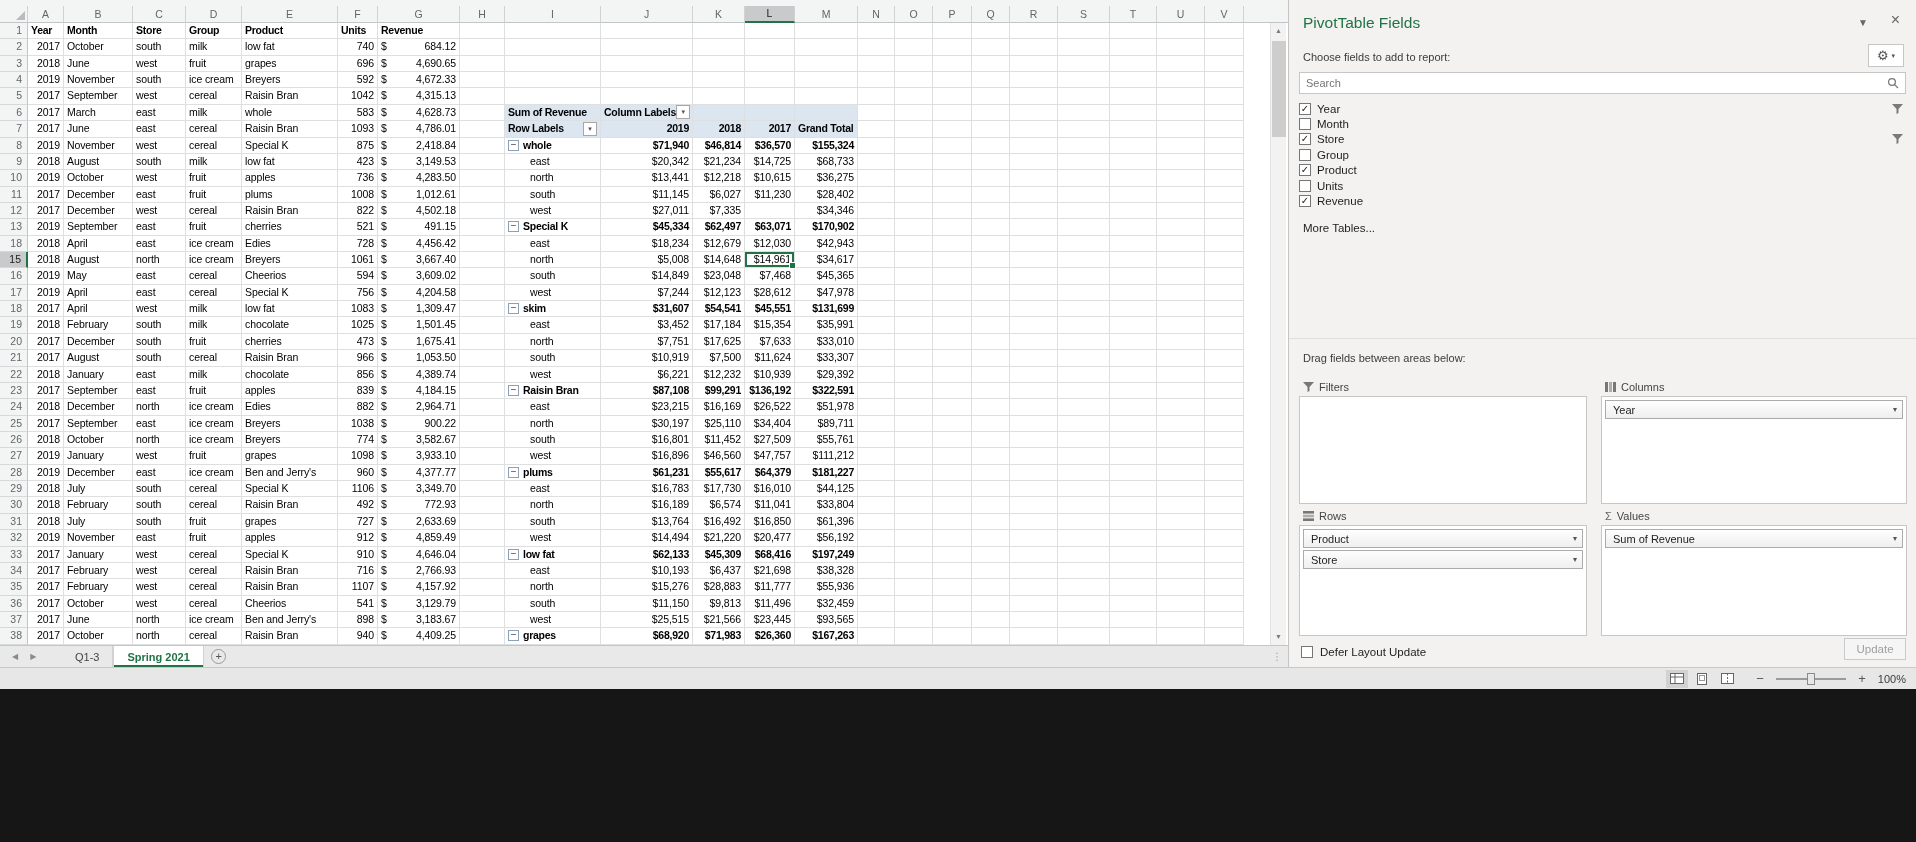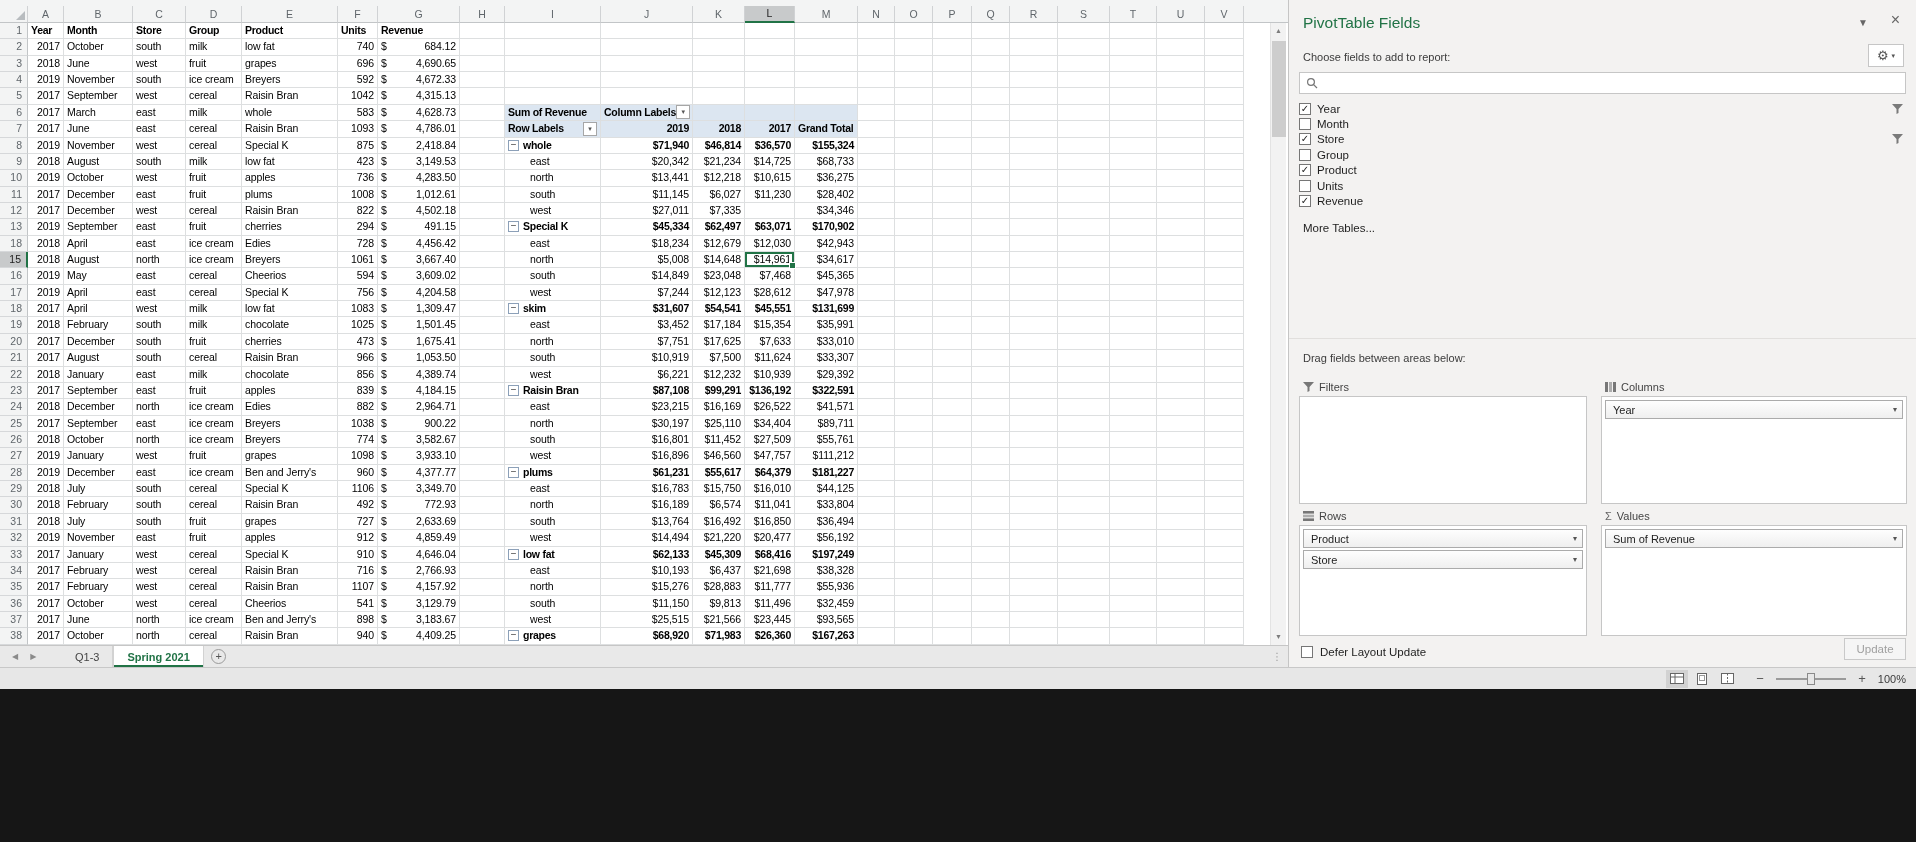--- a/index.html
+++ b/index.html
@@ -464,21 +464,21 @@
                 <div class="c" style="width:48px"></div>
                 <div class="c" style="width:39px"></div>
               </div>
               <div class="r">
                 <div class="rn">13</div>
                 <div class="c ar" style="width:36px">2019</div>
                 <div class="c" style="width:69px">September</div>
                 <div class="c" style="width:53px">east</div>
                 <div class="c" style="width:56px">fruit</div>
                 <div class="c" style="width:96px">cherries</div>
-                <div class="c ar" style="width:40px">294</div>
+                <div class="c ar" style="width:40px">521</div>
                 <div class="c acct" style="width:82px">
                   <span>$</span>
                   <span>491.15</span>
                 </div>
                 <div class="c" style="width:45px"></div>
                 <div class="c b" style="width:96px"><span class="exp">−</span>Special K</div>
                 <div class="c ar pv b" style="width:92px">$45,334</div>
                 <div class="c ar pv b" style="width:52px">$62,497</div>
                 <div class="c ar pv b" style="width:50px">$63,071</div>
                 <div class="c ar pv b" style="width:63px">$170,902</div>
@@ -782,21 +782,21 @@
                 <div class="c ar" style="width:40px">882</div>
                 <div class="c acct" style="width:82px">
                   <span>$</span>
                   <span>2,964.71</span>
                 </div>
                 <div class="c" style="width:45px"></div>
                 <div class="c ind" style="width:96px">east</div>
                 <div class="c ar pv" style="width:92px">$23,215</div>
                 <div class="c ar pv" style="width:52px">$16,169</div>
                 <div class="c ar pv" style="width:50px">$26,522</div>
-                <div class="c ar pv" style="width:63px">$41,571</div>
+                <div class="c ar pv" style="width:63px">$51,978</div>
                 <div class="c" style="width:37px"></div>
                 <div class="c" style="width:38px"></div>
                 <div class="c" style="width:39px"></div>
                 <div class="c" style="width:38px"></div>
                 <div class="c" style="width:48px"></div>
                 <div class="c" style="width:52px"></div>
                 <div class="c" style="width:47px"></div>
                 <div class="c" style="width:48px"></div>
                 <div class="c" style="width:39px"></div>
               </div>
@@ -920,21 +920,21 @@
                 <div class="c" style="width:56px">cereal</div>
                 <div class="c" style="width:96px">Special K</div>
                 <div class="c ar" style="width:40px">1106</div>
                 <div class="c acct" style="width:82px">
                   <span>$</span>
                   <span>3,349.70</span>
                 </div>
                 <div class="c" style="width:45px"></div>
                 <div class="c ind" style="width:96px">east</div>
                 <div class="c ar pv" style="width:92px">$16,783</div>
-                <div class="c ar pv" style="width:52px">$15,750</div>
+                <div class="c ar pv" style="width:52px">$17,730</div>
                 <div class="c ar pv" style="width:50px">$16,010</div>
                 <div class="c ar pv" style="width:63px">$44,125</div>
                 <div class="c" style="width:37px"></div>
                 <div class="c" style="width:38px"></div>
                 <div class="c" style="width:39px"></div>
                 <div class="c" style="width:38px"></div>
                 <div class="c" style="width:48px"></div>
                 <div class="c" style="width:52px"></div>
                 <div class="c" style="width:47px"></div>
                 <div class="c" style="width:48px"></div>
@@ -978,21 +978,21 @@
                 <div class="c ar" style="width:40px">727</div>
                 <div class="c acct" style="width:82px">
                   <span>$</span>
                   <span>2,633.69</span>
                 </div>
                 <div class="c" style="width:45px"></div>
                 <div class="c ind" style="width:96px">south</div>
                 <div class="c ar pv" style="width:92px">$13,764</div>
                 <div class="c ar pv" style="width:52px">$16,492</div>
                 <div class="c ar pv" style="width:50px">$16,850</div>
-                <div class="c ar pv" style="width:63px">$36,494</div>
+                <div class="c ar pv" style="width:63px">$61,396</div>
                 <div class="c" style="width:37px"></div>
                 <div class="c" style="width:38px"></div>
                 <div class="c" style="width:39px"></div>
                 <div class="c" style="width:38px"></div>
                 <div class="c" style="width:48px"></div>
                 <div class="c" style="width:52px"></div>
                 <div class="c" style="width:47px"></div>
                 <div class="c" style="width:48px"></div>
                 <div class="c" style="width:39px"></div>
               </div>
@@ -1220,20 +1220,21 @@
       <div class="pane">
         <div class="pane-title">PivotTable Fields</div>
         <div class="pane-caret">▼</div>
         <div class="pane-close">×</div>
         <div class="pane-sub">Choose fields to add to report:</div>
         <div class="gearbtn">
             <span>⚙</span>
             <span style="font-size:7px">▾</span>
           </div>
         <div class="search">
+          <input placeholder="Search" style="">
           <svg width="12" height="12" viewBox="0 0 12 12">
               <circle cx="5" cy="5" r="3.4" fill="none" stroke="#767676" stroke-width="1.2"></circle>
               <line x1="7.6" y1="7.6" x2="11" y2="11" stroke="#767676" stroke-width="1.2"></line>
             </svg>
         </div>
         <div class="fieldlist" id="fieldlist">
             <div class="frow">
               <span class="cb">✓</span>
               <span class="flabel">Year</span>
               <span class="funnel">

